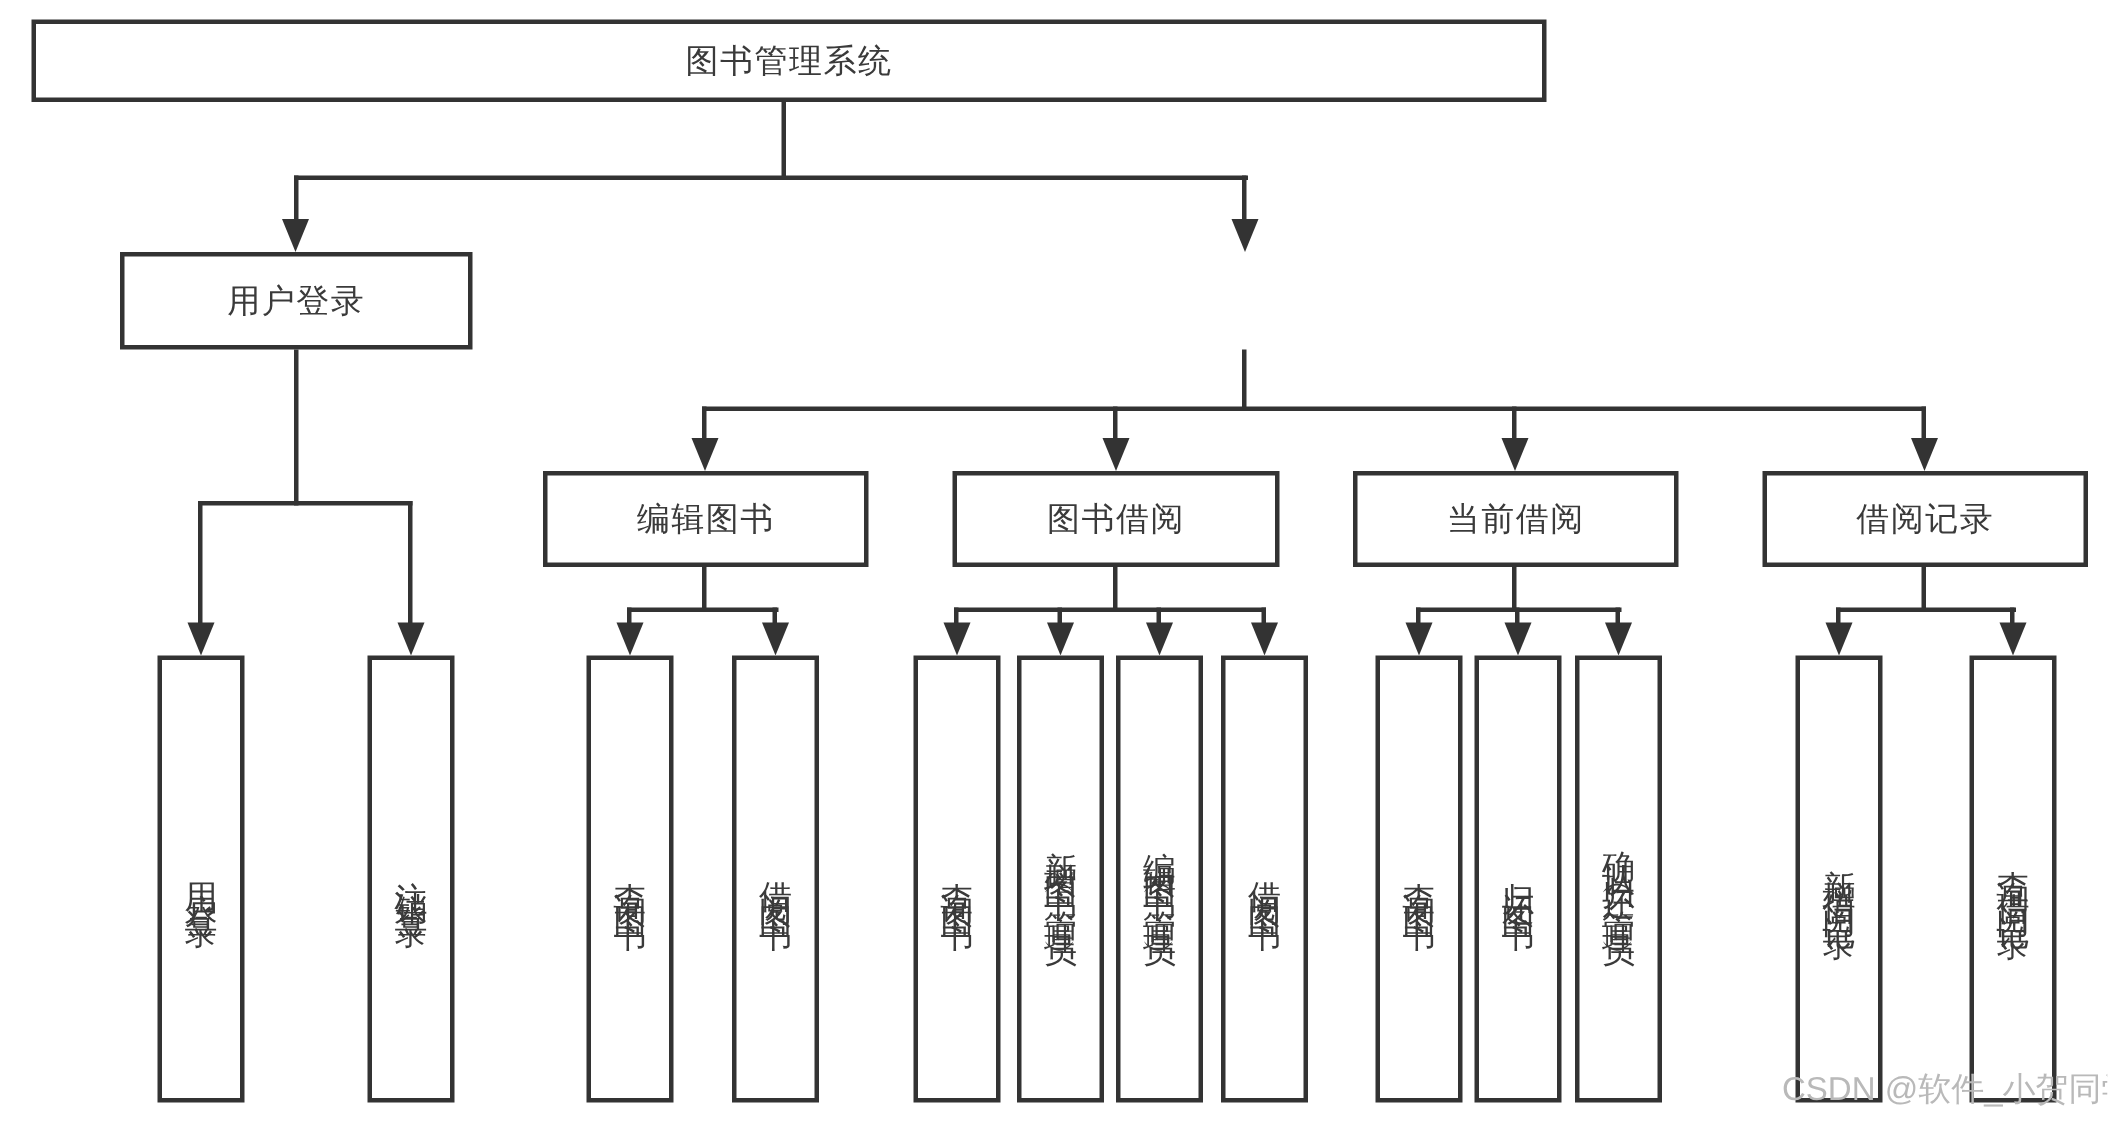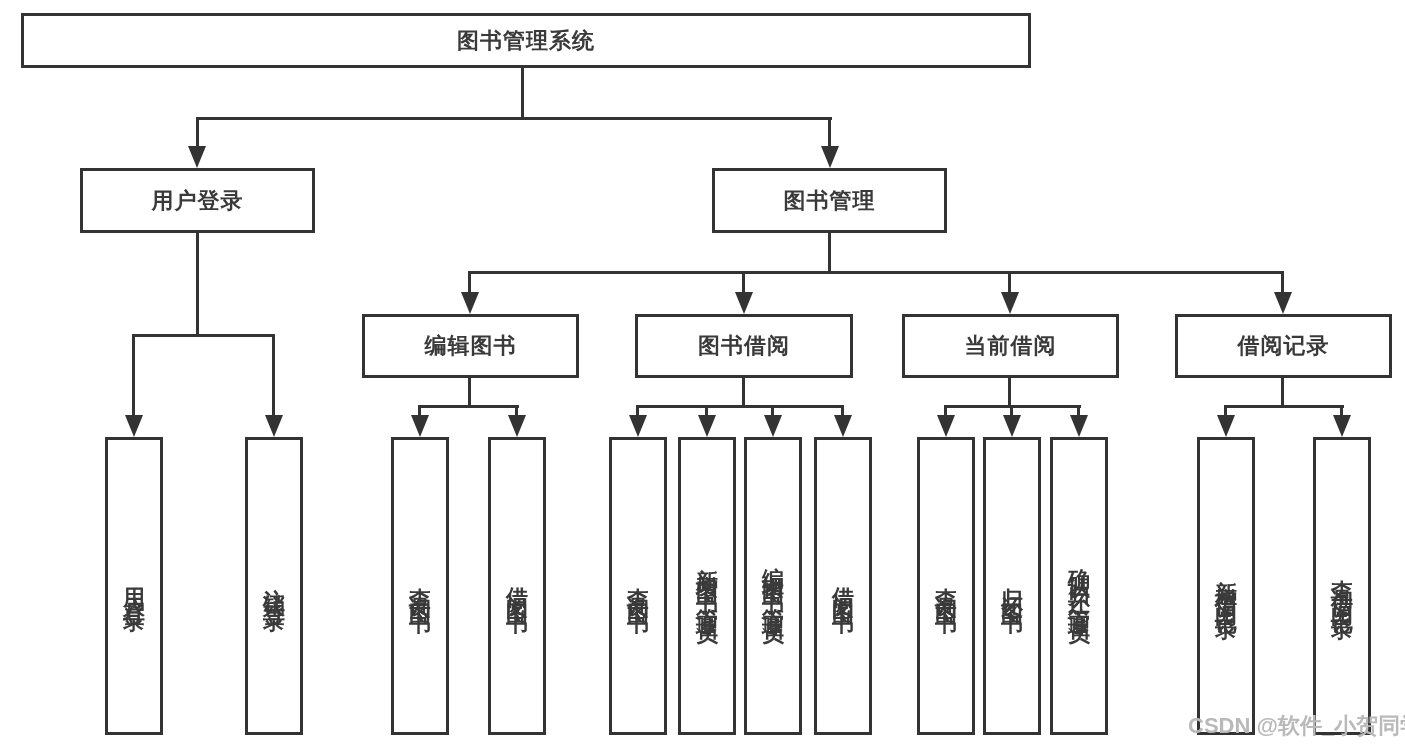--- a/index.html
+++ b/index.html
@@ -1,18 +1,18 @@
 <!DOCTYPE html>
 <html><head>
 <meta charset="utf-8">
 <style>
   html,body{margin:0;padding:0;background:#ffffff;}
   #canvas{
     position:relative;width:1405px;height:747px;background:#ffffff;overflow:hidden;
-    font-family:"Liberation Sans","DejaVu Sans",sans-serif;color:#3a3a3a;font-weight:bold;
+    font-family:"Liberation Sans","DejaVu Sans",sans-serif;color:#3a3a3a;
   }
   .box{
     position:absolute;box-sizing:border-box;border:3px solid #333333;background:#ffffff;
     display:flex;align-items:center;justify-content:center;
     font-size:22px;letter-spacing:1px;color:#3a3a3a;text-align:center;
   }
   .vbox{
     writing-mode:vertical-rl;text-orientation:mixed;
     letter-spacing:8px;line-height:1;font-size:22px;
     top:437px;width:58px;height:298px;
@@ -38,23 +38,20 @@
 
   <div class="vl" style="left:521px;top:68px;height:51px;"></div>
   <div class="hl" style="left:196px;top:117px;width:636px;"></div>
   <div class="vl" style="left:196px;top:117px;height:32px;"></div>
   <div class="ah" style="left:188px;top:146px;"></div>
   <div class="vl" style="left:828px;top:117px;height:32px;"></div>
   <div class="ah" style="left:821px;top:146px;"></div>
 
   <div class="box" style="left:80px;top:168px;width:235px;height:65px;">
     <span>用户登录</span>
-  </div>
-  <div class="box" style="left:712px;top:168px;width:235px;height:65px;">
-    <span>图书管理</span>
   </div>
 
   <div class="vl" style="left:196px;top:233px;height:104px;"></div>
   <div class="hl" style="left:132px;top:334px;width:143px;"></div>
   <div class="vl" style="left:132px;top:334px;height:84px;"></div>
   <div class="ah" style="left:125px;top:415px;"></div>
   <div class="vl" style="left:272px;top:334px;height:84px;"></div>
   <div class="ah" style="left:265px;top:415px;"></div>
 
   <div class="vl" style="left:828px;top:233px;height:41px;"></div>

